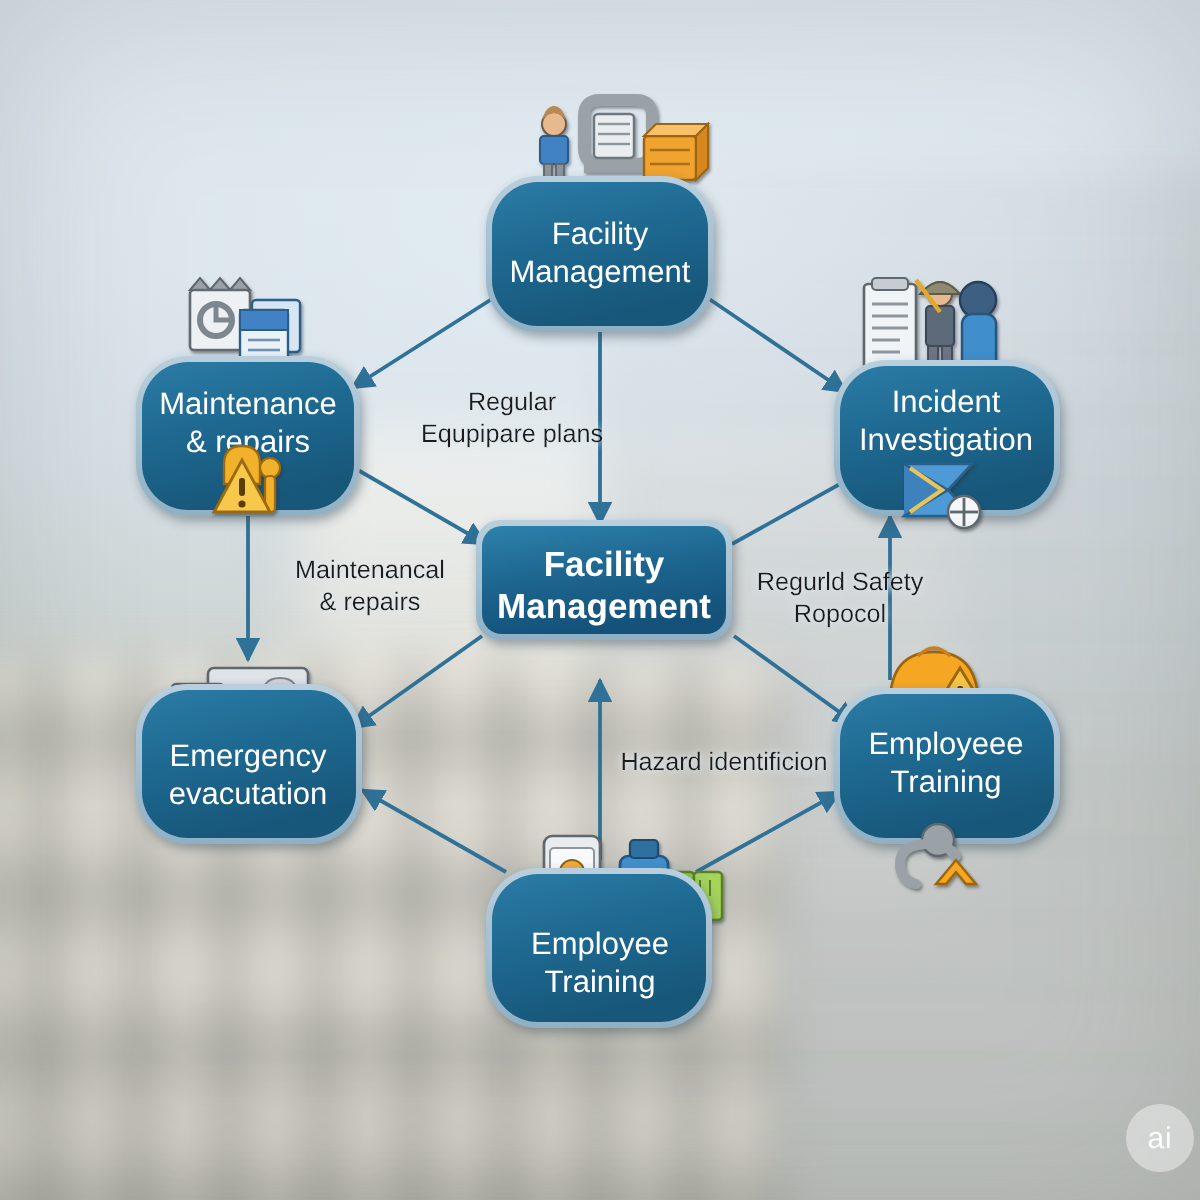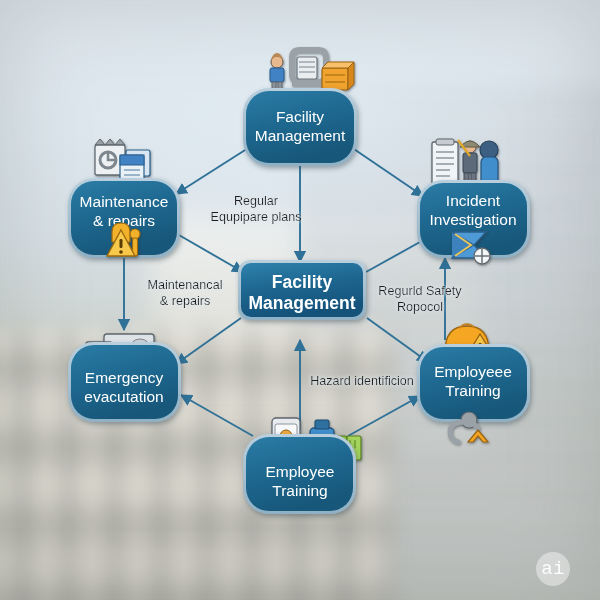--- a/index.html
+++ b/index.html
@@ -94,29 +94,29 @@
 
   .edge-line {
     stroke: #2f7197;
     stroke-width: 1.9;
     fill: none;
   }
 
   
   .watermark {
     position: absolute;
-    right: 30px;
+    right: 3px;
     bottom: 14px;
     width: 34px;
     height: 34px;
     border-radius: 17px;
     background: rgba(255,255,255,0.42);
     color: rgba(255,255,255,0.92);
-    font-family: Liberation Mono, monospace;
-    font-size: 19px;
+    font-family: Liberation Sans, sans-serif;
+    font-size: 15px;
     display: flex;
     align-items: center;
     justify-content: center;
     letter-spacing: 0.4px;
   }
 </style>
 </head>
 <body>
 
 <div id="canvas">

